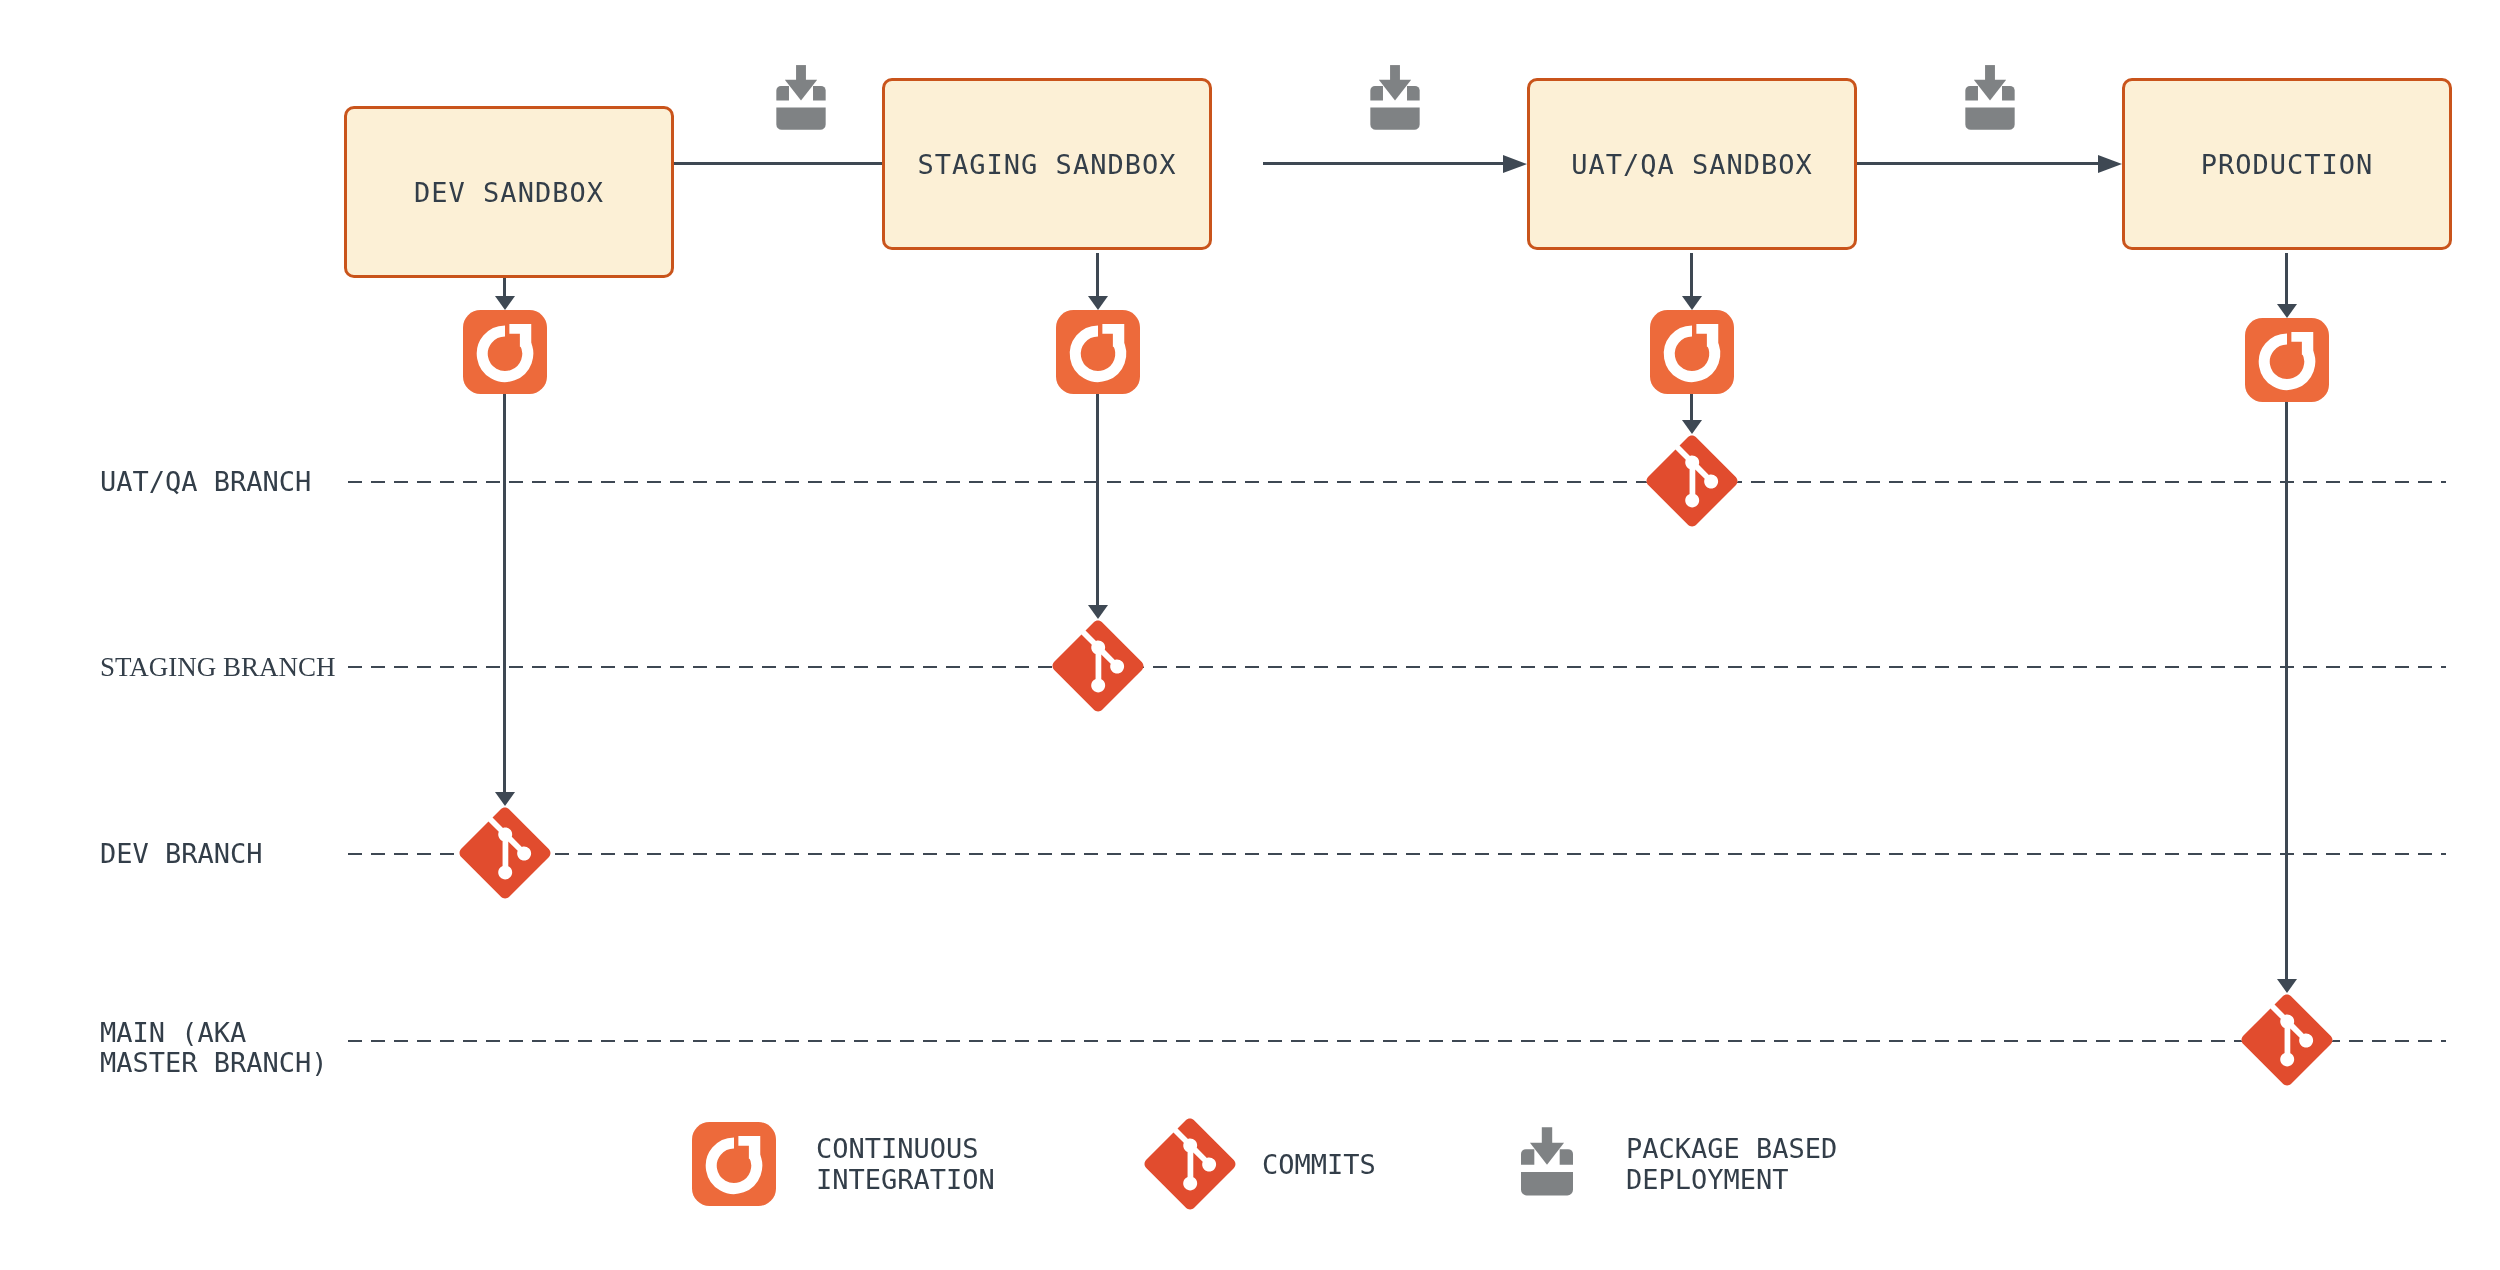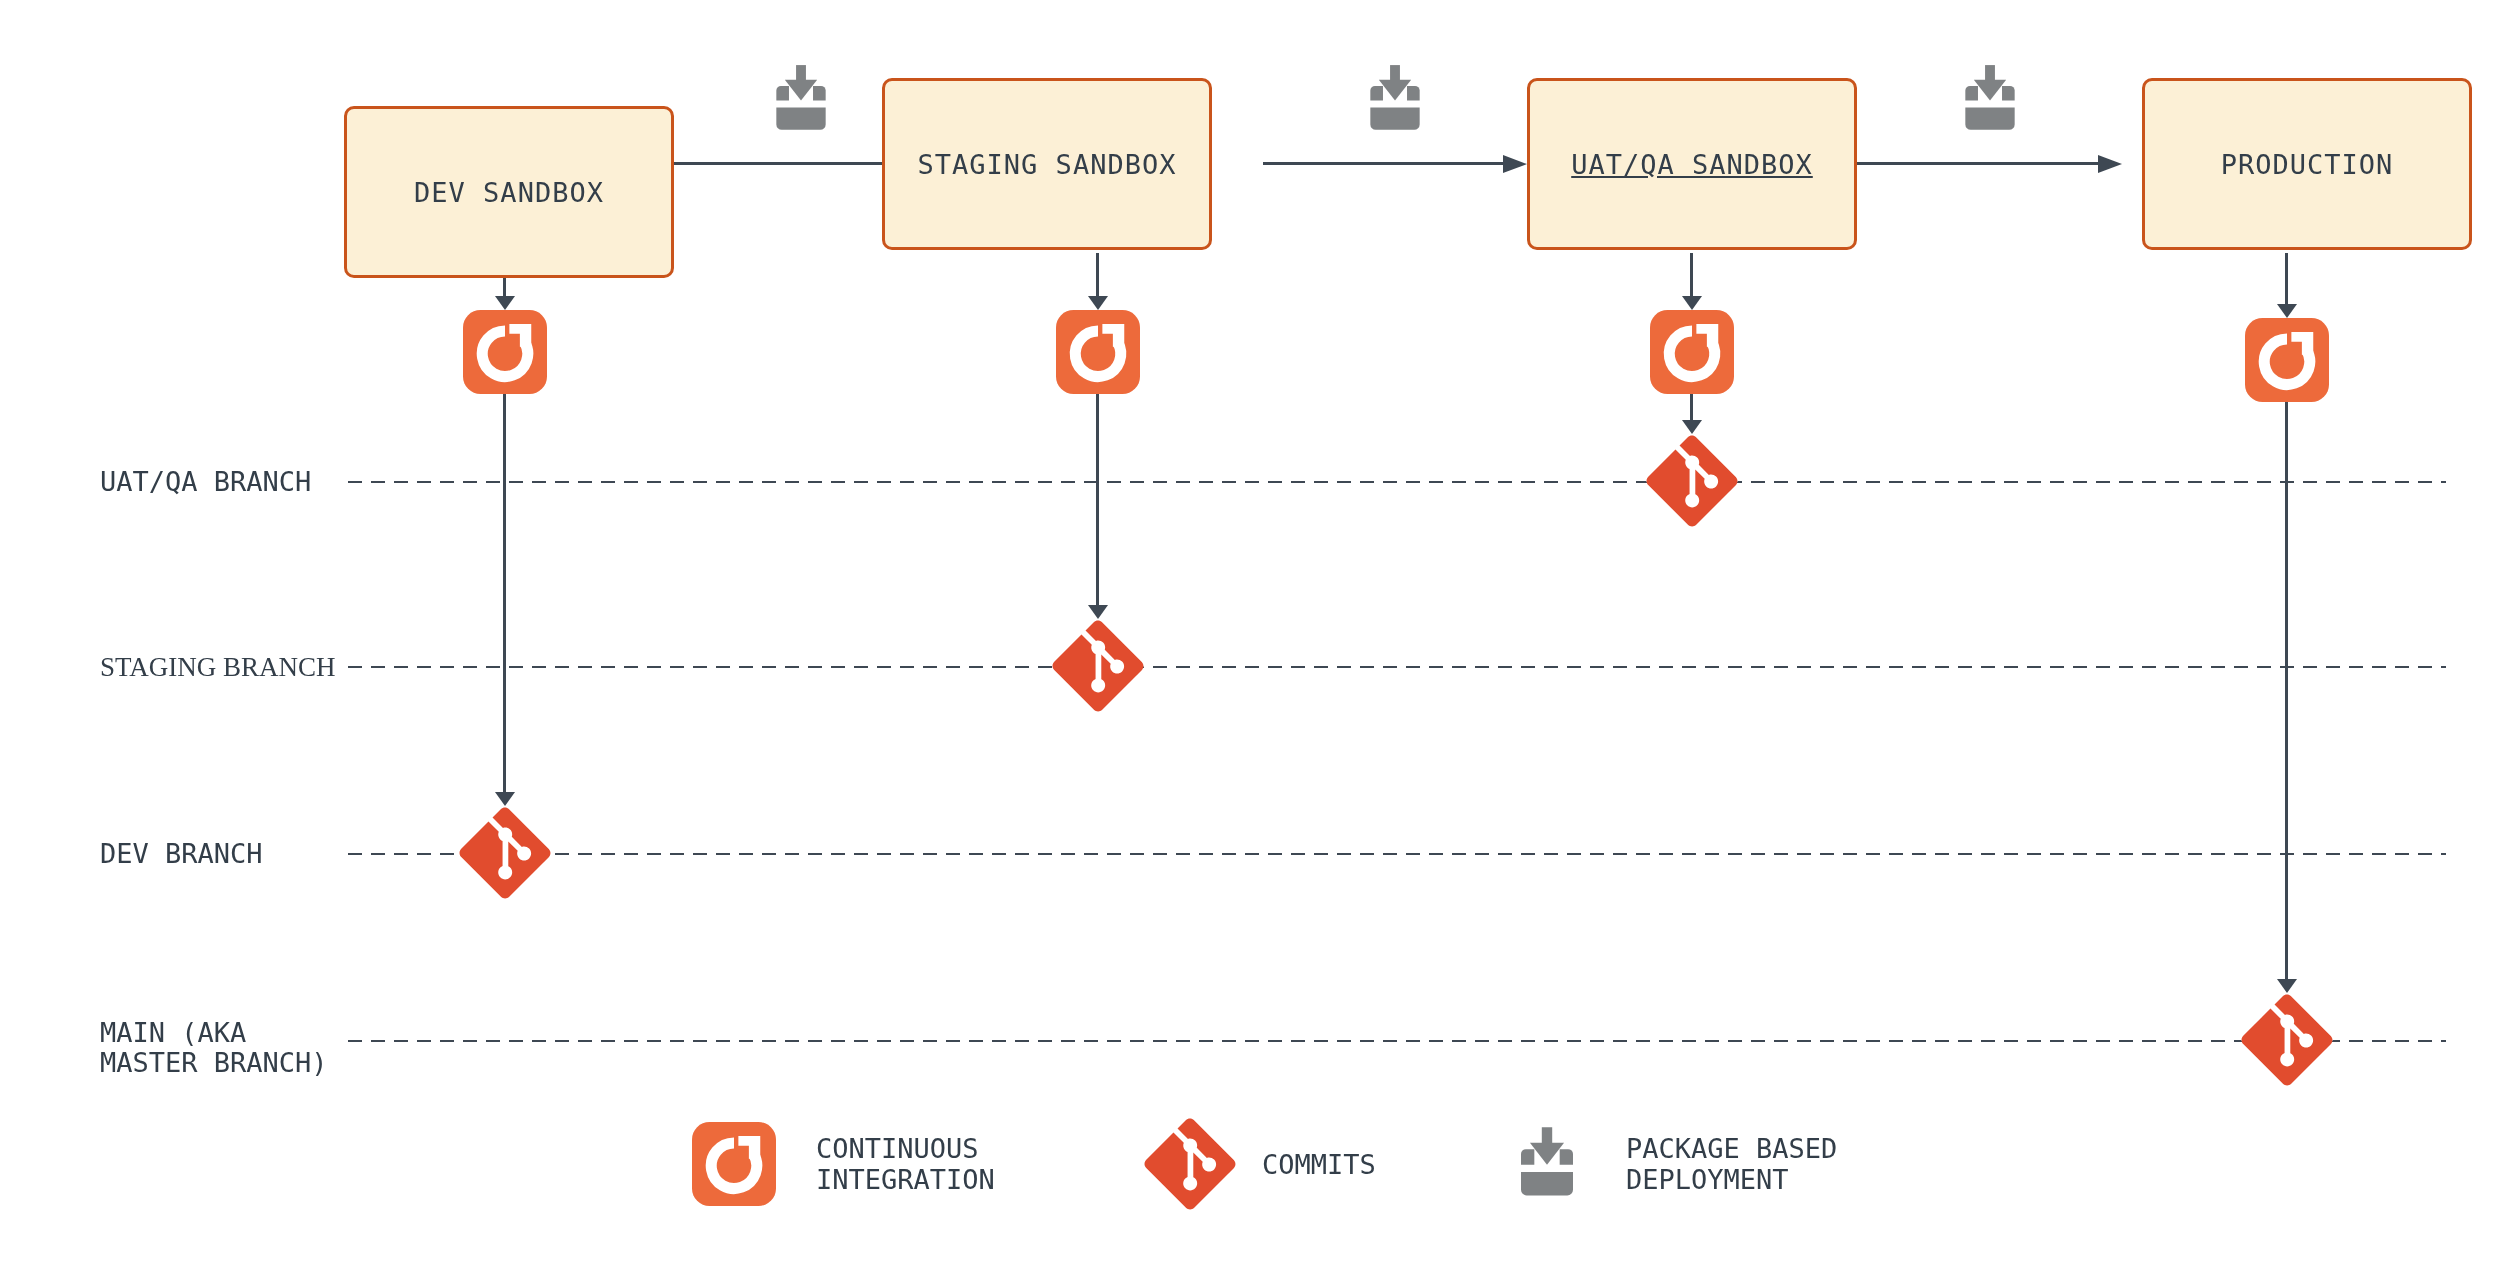--- a/index.html
+++ b/index.html
@@ -80,24 +80,24 @@
 <div class="arrow-right" style="left:1503px;top:155px;"></div>
 <div class="hline" style="left:1857px;top:162px;width:243px;"></div>
 <div class="arrow-right" style="left:2098px;top:155px;"></div>
 
 <div class="sandbox" style="left:344px;margin-top:28px;">
     <span>DEV SANDBOX</span>
   </div>
 <div class="sandbox" style="left:882px;">
     <span>STAGING SANDBOX</span>
   </div>
-<div class="sandbox" style="left:1527px;text-decoration:underline;">
+<div class="sandbox" style="left:1527px;">
     <span>UAT/QA SANDBOX</span>
   </div>
-<div class="sandbox" style="left:2122px;margin-left:20px;">
+<div class="sandbox" style="left:2122px;">
     <span>PRODUCTION</span>
   </div>
 
 <div class="pkg-icon abs" style="left:764px;top:58px;">
   <svg viewBox="0 0 48 48" class="pkg">
       <g>
     <rect x="20.8" y="2" width="6.4" height="10.5"></rect>
     <polygon points="13.5,11.5 34.5,11.5 24,25"></polygon>
     <path d="M8 25 v-6.5 a3 3 0 0 1 3 -3 h5.2 v9.5 z"></path>
     <path d="M31.8 25 v-9.5 h5.2 a3 3 0 0 1 3 3 v6.5 z"></path>

